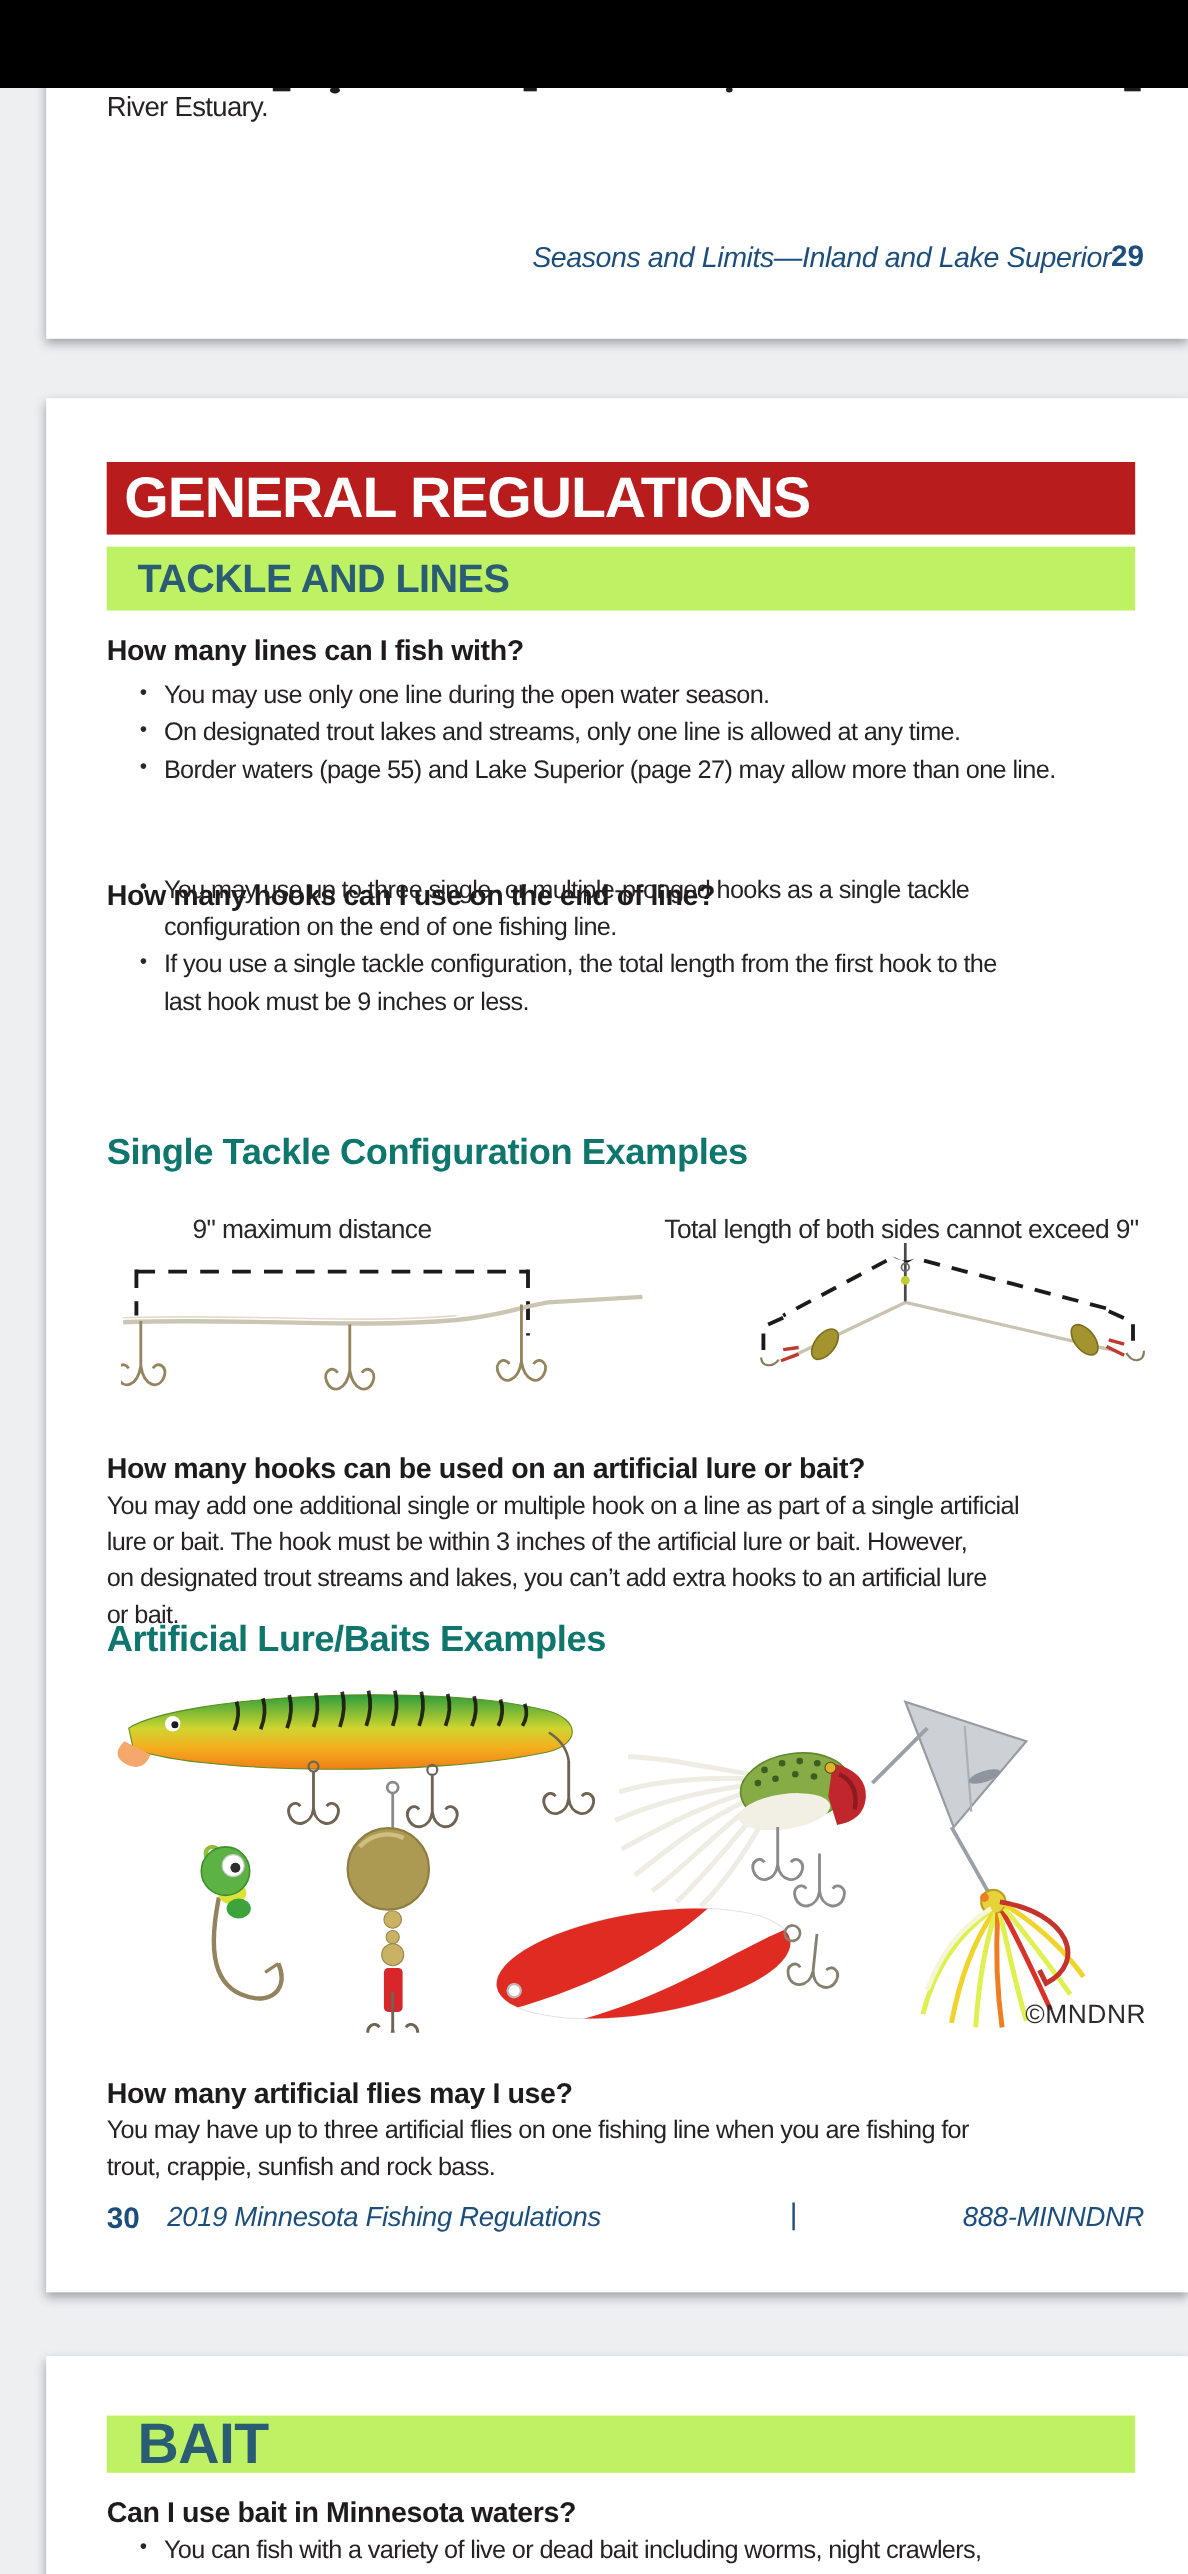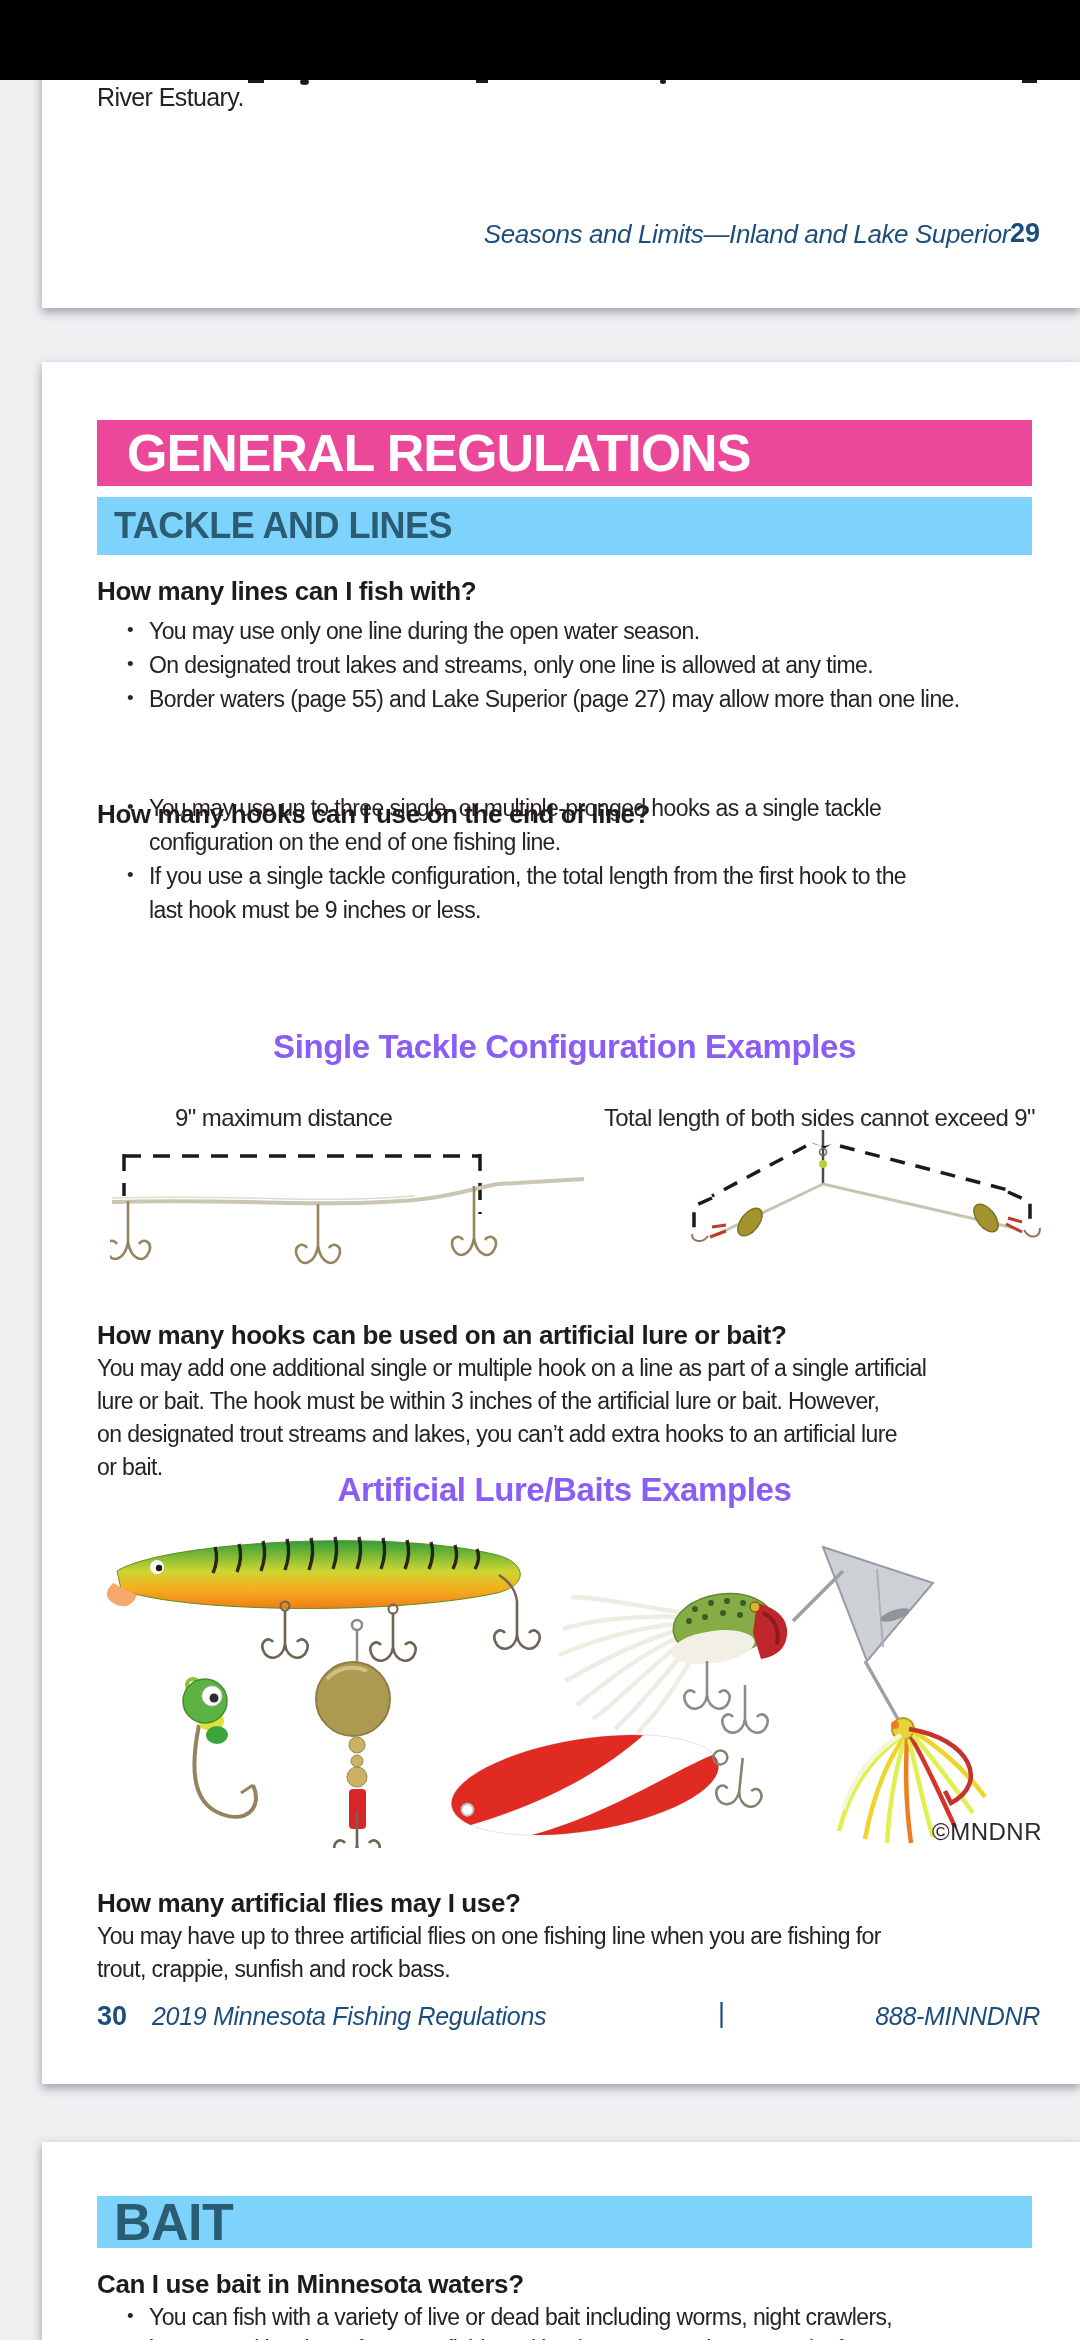--- a/index.html
+++ b/index.html
@@ -10,25 +10,25 @@
         box-shadow:0 4px 9px rgba(55,62,68,.45);}
   .statusbar{position:absolute;left:0;top:0;width:1080px;height:80px;background:#000;z-index:30;}
   .frag{position:absolute;background:#1c1a1a;z-index:5;}
   .bodytext{font-size:23px;letter-spacing:-.6px;color:#262223;}
   .q{font-weight:bold;font-size:26px;letter-spacing:-.4px;color:#1f1b1c;line-height:34px;}
   .para{font-size:23px;letter-spacing:-.6px;line-height:33px;white-space:pre-line;}
   ul.blist{list-style:none;margin:0;padding:0;}
   ul.blist li{position:relative;padding-left:26px;font-size:23px;letter-spacing:-.6px;
               line-height:34px;white-space:pre-line;}
   ul.blist li::before{content:"•";position:absolute;left:4px;top:-1px;font-size:19px;color:#2a2627;}
-  .banner-dark{background:#ec4899;color:#fff;font-weight:bold;font-size:52px;line-height:66px;
-               padding-left:30px;letter-spacing:-1px;box-sizing:border-box;}
-  .banner-green{background:#7dd3fc;color:#2a5c74;font-weight:bold;box-sizing:border-box;
-                padding-left:17px;letter-spacing:-.5px;}
-  .bluehead{font-weight:bold;color:#8b5cf6;text-align:center;letter-spacing:-.4px;}
+  .banner-dark{background:#b91c1c;color:#fff;font-weight:bold;font-size:52px;line-height:66px;
+               padding-left:16px;letter-spacing:-1px;box-sizing:border-box;}
+  .banner-green{background:#bef264;color:#2a5c74;font-weight:bold;box-sizing:border-box;
+                padding-left:28px;letter-spacing:-.5px;}
+  .bluehead{font-weight:bold;color:#0f766e;text-align:left;letter-spacing:-.4px;}
   .navy{color:#1b4d7d;}
   .ital{font-style:italic;}
   .diaglabel{font-size:24px;letter-spacing:-.6px;color:#2a2627;line-height:28px;}
   .credit{font-size:24px;color:#2e2a2b;letter-spacing:.5px;}
 </style>
 </head>
 <body>
 
 <div class="screen">
 

